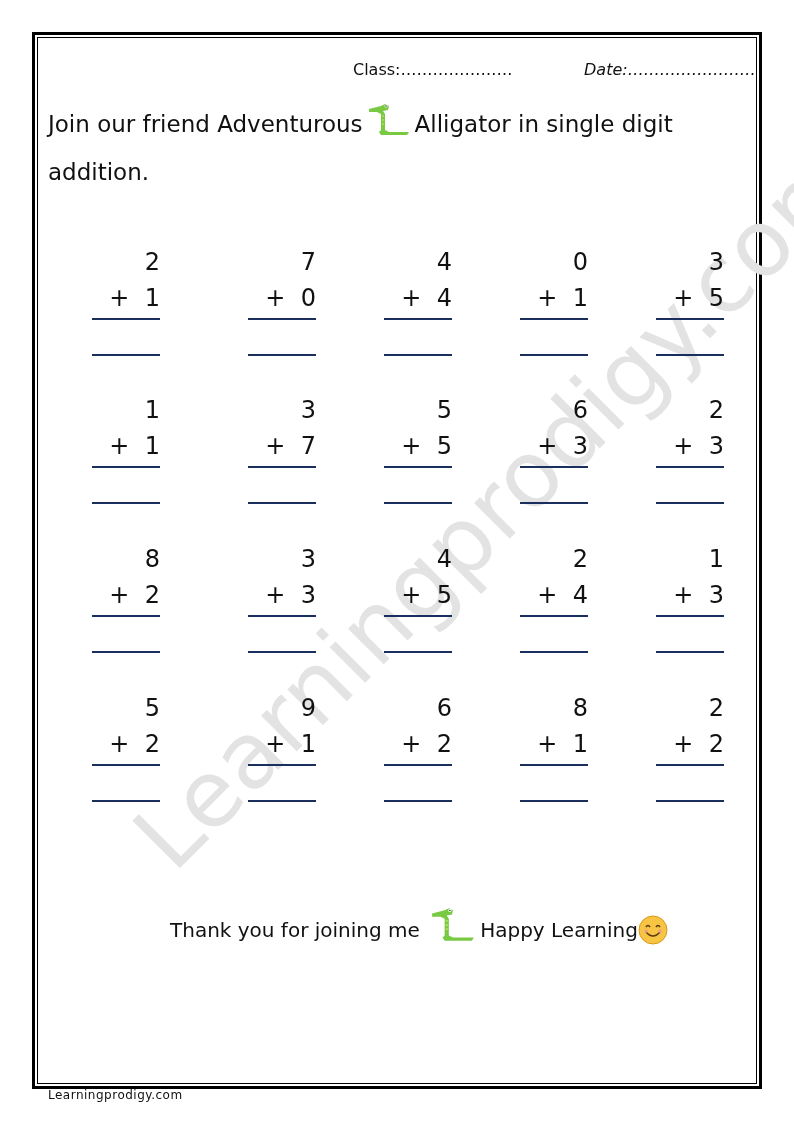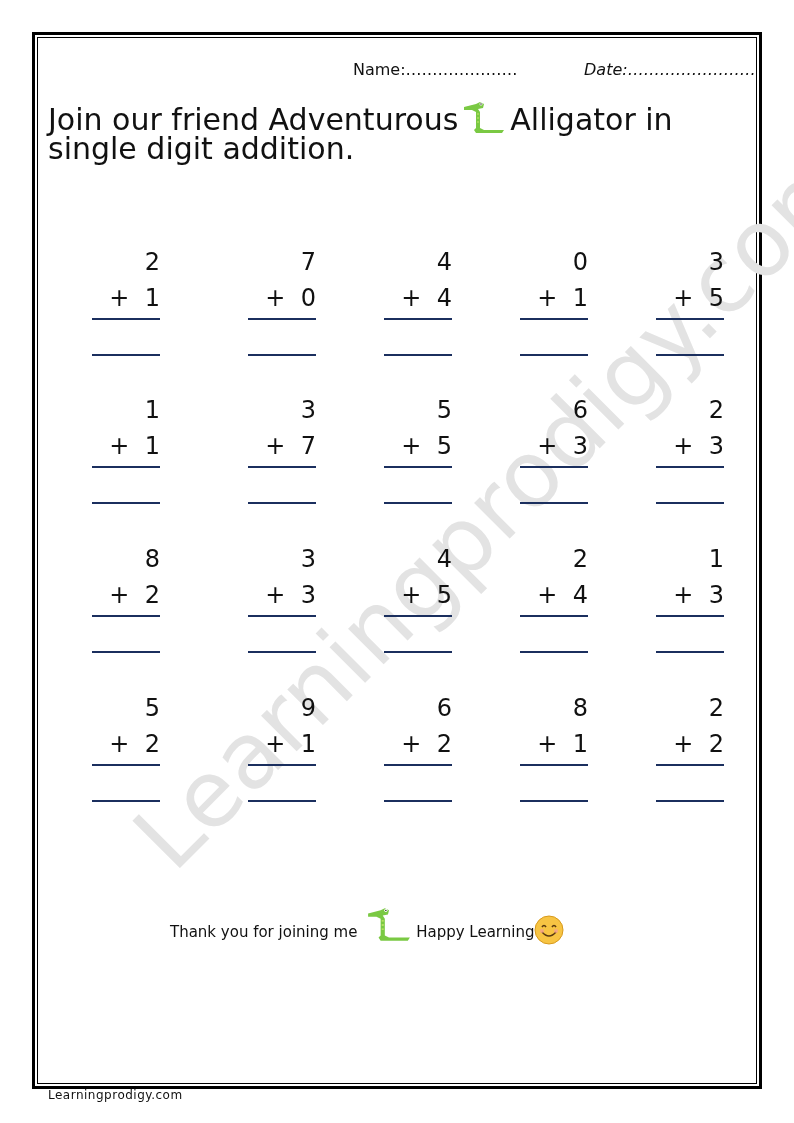--- a/index.html
+++ b/index.html
@@ -10,42 +10,42 @@
   .frame-inner { position: absolute; left: 37px; top: 37px; width: 720px; height: 1047px;
                  border: 1px solid #000; box-sizing: border-box; }
   .watermark { position: absolute; left: 40px; top: 530px; width: 760px; text-align: center;
                font-size: 92px; color: #e3e3e3; transform: rotate(-45deg); transform-origin: 50% 50%;
                white-space: nowrap; letter-spacing: 1px; z-index: 0; }
   .header { position: absolute; top: 60px; left: 48px; width: 680px; height: 22px; font-size: 16px; z-index: 2; }
   .header span { position: absolute; top: 0; white-space: nowrap; }
   .h-name { left: 0; }
   .h-class { left: 305px; }
   .h-date { left: 536px; font-style: italic; }
-  .title { position: absolute; top: 100px; left: 48px; width: 690px; font-size: 30px; line-height: 26px; z-index: 2; }
+  .title { position: absolute; top: 100px; left: 48px; width: 690px; font-size: 23px; line-height: 48px; z-index: 2; }
   .gator { display: inline-block; width: 44px; height: 36px; vertical-align: -6px; margin: 0 4px; }
   .problem { position: absolute; width: 76px; height: 120px; z-index: 2; }
   .problem .top { position: absolute; right: 4px; top: 0; font-size: 24px; line-height: 28px; }
   .problem .bottom { position: absolute; right: 4px; top: 36px; font-size: 24px; line-height: 28px; white-space: pre; }
   .problem .line1 { position: absolute; left: 4px; right: 4px; top: 70px; height: 2px; background: #1b2f5e; }
   .problem .line2 { position: absolute; left: 4px; right: 4px; top: 106px; height: 2px; background: #1b2f5e; }
-  .thanks { position: absolute; top: 905px; left: 170px; width: 470px; font-size: 15px; z-index: 2; white-space: nowrap; }
+  .thanks { position: absolute; top: 905px; left: 170px; width: 470px; font-size: 20px; z-index: 2; white-space: nowrap; }
   .thanks .gator { width: 46px; height: 40px; vertical-align: -8px; }
   .smile { display: inline-block; width: 30px; height: 30px; vertical-align: -8px; }
   .site { position: absolute; left: 48px; top: 1088px; font-size: 12px; letter-spacing: 0.5px; }
 </style>
 </head>
 <body>
 
 <div class="frame-outer"></div>
 <div class="frame-inner"></div>
 
 <div class="watermark">Learningprodigy.com</div>
 
 <div class="header">
-  <span class="h-class">Name:…………………</span>
+  <span class="h-class">Class:…………………</span>
   <span class="h-date">Date:……………………</span>
 </div>
 
 <div class="title">
   <span>Join our friend Adventurous</span><span class="gator"><svg viewBox="0 0 44 36" width="44" height="36">
         <path d="M2 7 L14 4 L18 2 L22 4 L21 8 L16 9 L18 12 L18 28 L22 30 L42 30 L40 33 L14 33 L12 30 L14 28 L14 12 L10 10 L2 10 Z" fill="#7ac943"></path>
         <circle cx="19" cy="4" r="1.5" fill="#fff"></circle>
         <circle cx="19" cy="4" r="0.7" fill="#000"></circle>
         <path d="M15 14 L17 14 M15 18 L17 18 M15 22 L17 22" stroke="#c8e86a" stroke-width="1.2"></path>
       </svg></span><span>Alligator in single digit addition.</span>

